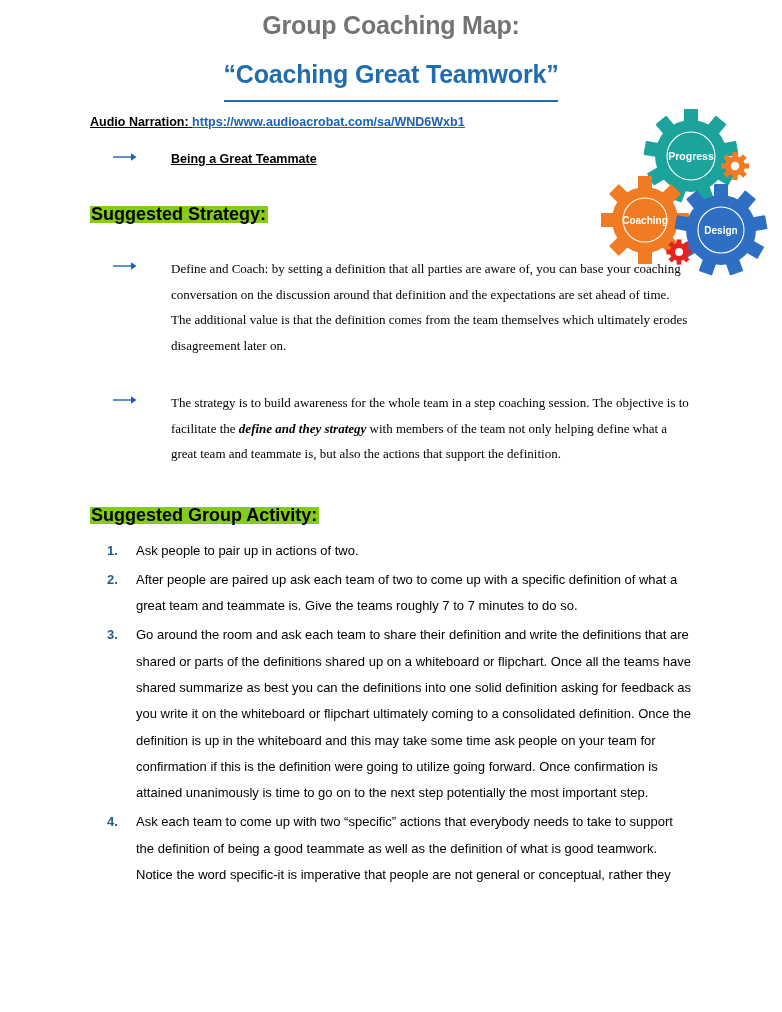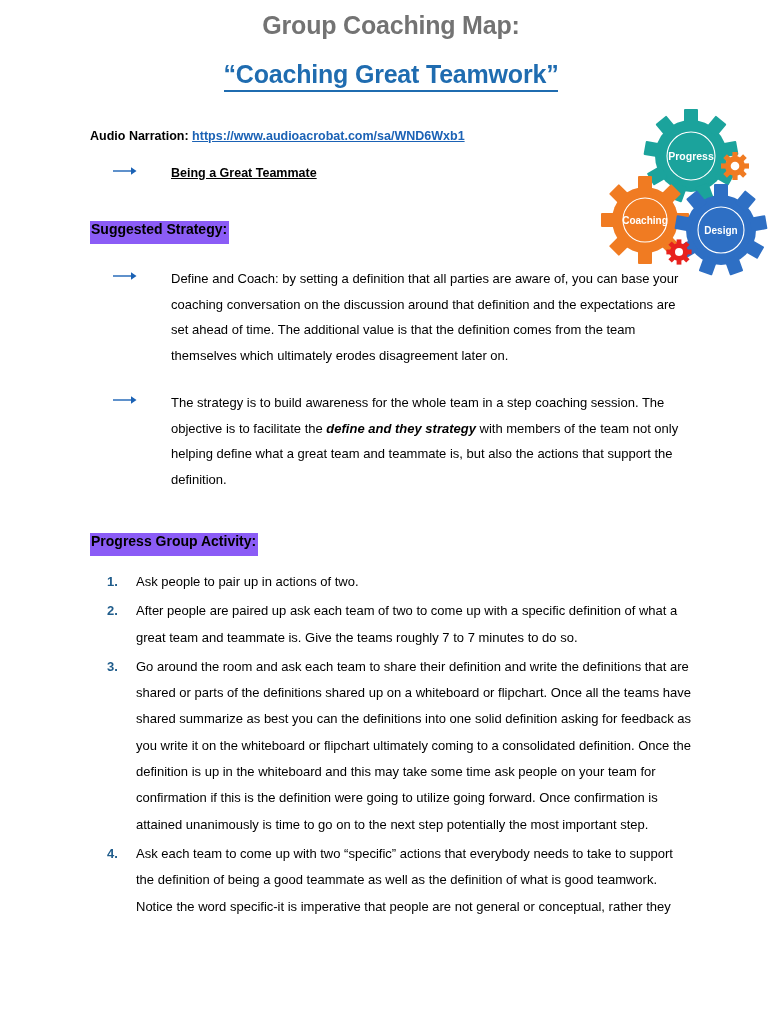--- a/index.html
+++ b/index.html
@@ -41,39 +41,40 @@
   .doc-subtitle {
     font-size: 25px;
     font-weight: bold;
     color: #1F6CB0;
     letter-spacing: -0.2px;
     line-height: 1.25;
     margin: 0;
   }
   .doc-subtitle span.u {
     border-bottom: 2px solid #1F6CB0;
-    padding-bottom: 2px;
+    padding-bottom: 12px;
     margin-top: 20px;
   }
 
   
   .body-area {
     position: relative;
     padding: 0 90px 0 90px;
     box-sizing: border-box;
   }
   .lbl {
     font-size: 12.5px;
     font-weight: bold;
     color: #000;
   }
   .linkline {
-    margin-top: 38px;
+    margin-top: 24px;
     font-size: 12.5px;
     font-weight: bold;
+    text-decoration: underline;
   }
   .alink {
     color: #1B62B5;
     text-decoration: underline;
     font-weight: bold;
   }
   .challenge {
     margin-top: 24px;
     font-size: 12.5px;
     font-weight: bold;
@@ -101,31 +102,31 @@
   }
   .teammate {
     font-weight: bold;
     text-decoration: underline;
     font-size: 12.5px;
   }
 
   
   .hl {
     display: inline-block;
-    background: #8b5cf6;
-    font-weight: bold;
-    font-size: 14px;
+    background: #84cc16;
+    font-weight: bold;
+    font-size: 18px;
     color: #000;
-    padding: 1px 2px 7px 1px;
+    padding: 1px 2px 1px 1px;
     line-height: 15px;
   }
   .hl-wrap { margin-top: 34px; }
   .hl-wrap.second { margin-top: 40px; }
 
-  .strategy-item { margin-top: 22px; }
+  .strategy-item { margin-top: 32px; font-family: Liberation Serif, serif; }
   .strategy-item .arrow-txt { text-align: left; }
   .bi { font-weight: bold; font-style: italic; }
 
   
   ol.steps {
     list-style: none;
     margin: 13px 0 0 0;
     padding: 0 0 0 17px;
   }
   ol.steps > li {
@@ -308,21 +309,21 @@
       <span class="arrow-ic">
         <svg width="26" height="10" viewBox="0 0 26 10" xmlns="http://www.w3.org/2000/svg">
           <path d="M0 5 H19" stroke="#1B62B5" stroke-width="1.4" fill="none"></path>
           <path d="M18 1.2 L23.5 5 L18 8.8 Z" fill="#1B62B5"></path>
         </svg>
       </span>
       <span class="arrow-txt"><span>The strategy is to build awareness for the whole team in a step coaching session. The objective is to facilitate the </span><span class="bi">define and they strategy</span><span> with members of the team not only helping define what a great team and teammate is, but also the actions that support the definition.</span></span>
     </div>
 
     <div class="hl-wrap second">
-      <span class="hl">Progress Group Activity:</span>
+      <span class="hl">Suggested Group Activity:</span>
     </div>
 
     <ol class="steps">
       <li>
         <span class="num">1.</span>
         <span class="step-txt">Ask people to pair up in actions of two.</span>
       </li>
       <li>
         <span class="num">2.</span>
         <span class="step-txt">After people are paired up ask each team of two to come up with a specific definition of what a great team and teammate is. Give the teams roughly 7 to 7 minutes to do so.</span>

